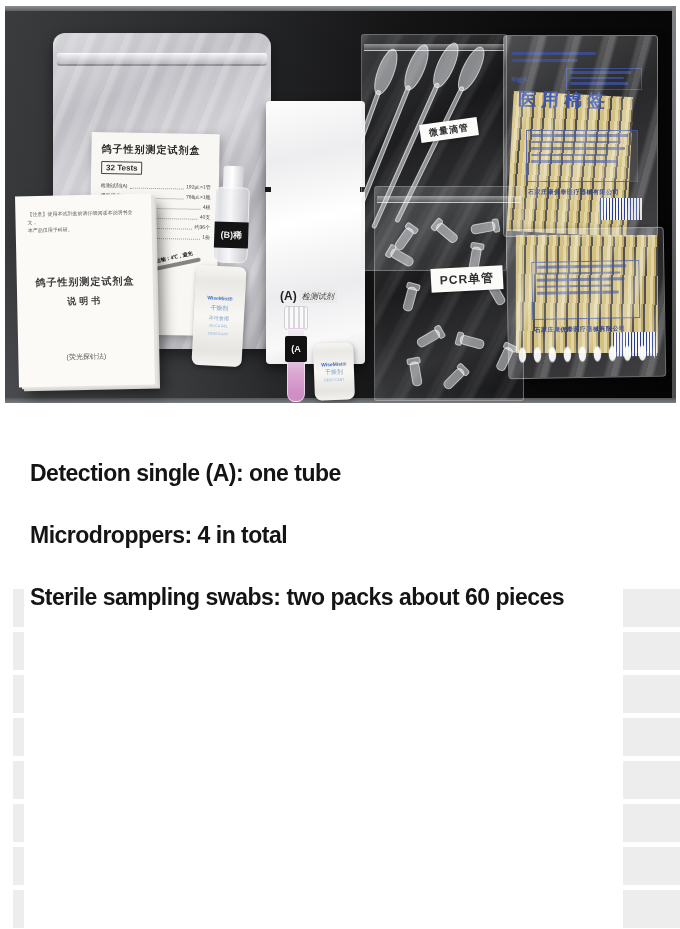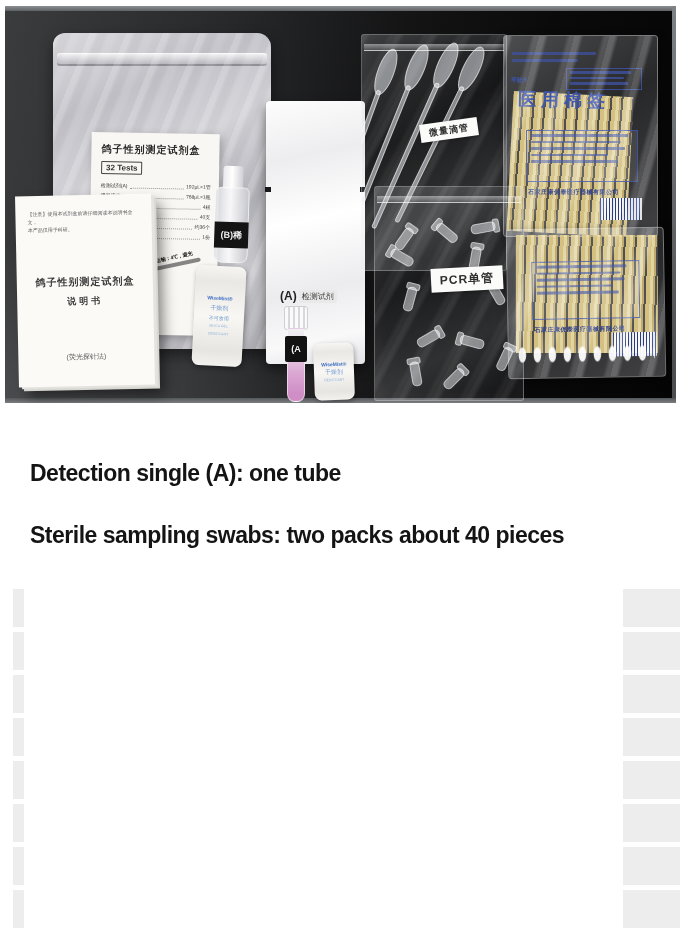--- a/index.html
+++ b/index.html
@@ -101,21 +101,21 @@
   
   .pouch-a {
     position:absolute; left:261px; top:95px; width:99px; height:263px; z-index:2;
     background:linear-gradient(168deg,#fdfdfd 0%, #ededef 22%, #ffffff 45%, #ececee 70%, #f9f9fa 88%, #e3e3e6 100%);
     border-radius:4px; box-shadow:0 5px 12px rgba(0,0,0,.5);
   }
   .pouch-a .notch-l, .pouch-a .notch-r { position:absolute; top:86px; width:6px; height:5px; background:#17181a; }
   .pouch-a .notch-l { left:-1px; } .pouch-a .notch-r { right:-1px; }
   .pouch-a-label { position:absolute; left:14px; top:188px; display:flex; align-items:center; }
   .pouch-a-prefix { font-size:12px; font-weight:bold; color:#1f1f1f; }
-  .pouch-a-text { margin-left:2px; padding:1px 3px; background:#e9e9ea; border-radius:2px; font-size:8px; color:#3b3b3b; }
+  .pouch-a-text { margin-left:2px; padding:1px 3px; background:#e9e9ea; border-radius:2px; font-size:8px; color:#3b3b3b;font-style:italic; }
 
   
   .tube-a { position:absolute; left:275px; top:300px; width:32px; height:98px; z-index:6; }
   .tube-a-cap { position:absolute; left:4px; top:0; width:24px; height:24px;
     background:repeating-linear-gradient(90deg,#fafafa 0 3px,#d8d8db 3px 5px); border:1px solid #cfcfd2; border-radius:3px; }
   .tube-a-body { position:absolute; left:7px; top:22px; width:18px; height:74px;
     background:linear-gradient(#eef0f2 0%, #e9d2e6 35%, #dba8d3 60%, #cf8ec6 90%); border:1px solid rgba(255,255,255,.55);
     border-radius:3px 3px 8px 8px; }
   .tube-a-band { position:absolute; left:5px; top:30px; width:22px; height:26px; background:#121212;
     color:#f5f5f5; font-size:9px; font-weight:bold; display:flex; align-items:center; justify-content:center; border-radius:2px; }
@@ -408,21 +408,22 @@
       <div class="cotton-tips"></div>
       <div class="film"></div>
     </div>
 
     <div class="photo-edge-right"></div>
     <div class="photo-edge-bottom"></div>
   </div>
 
   <div class="captions">
     <div class="cap-line">Detection single (A): one tube</div>
-    <div class="cap-line">Sterile sampling swabs: two packs about 40 pieces</div>
+    <div class="cap-line">Microdroppers: 4 in total</div>
+    <div class="cap-line">Sterile sampling swabs: two packs about 60 pieces</div>
   </div>
 
   <div class="deco-col deco-left">
     <div class="deco-block"></div>
     <div class="deco-block"></div>
     <div class="deco-block"></div>
     <div class="deco-block"></div>
     <div class="deco-block"></div>
     <div class="deco-block"></div>
     <div class="deco-block"></div>

